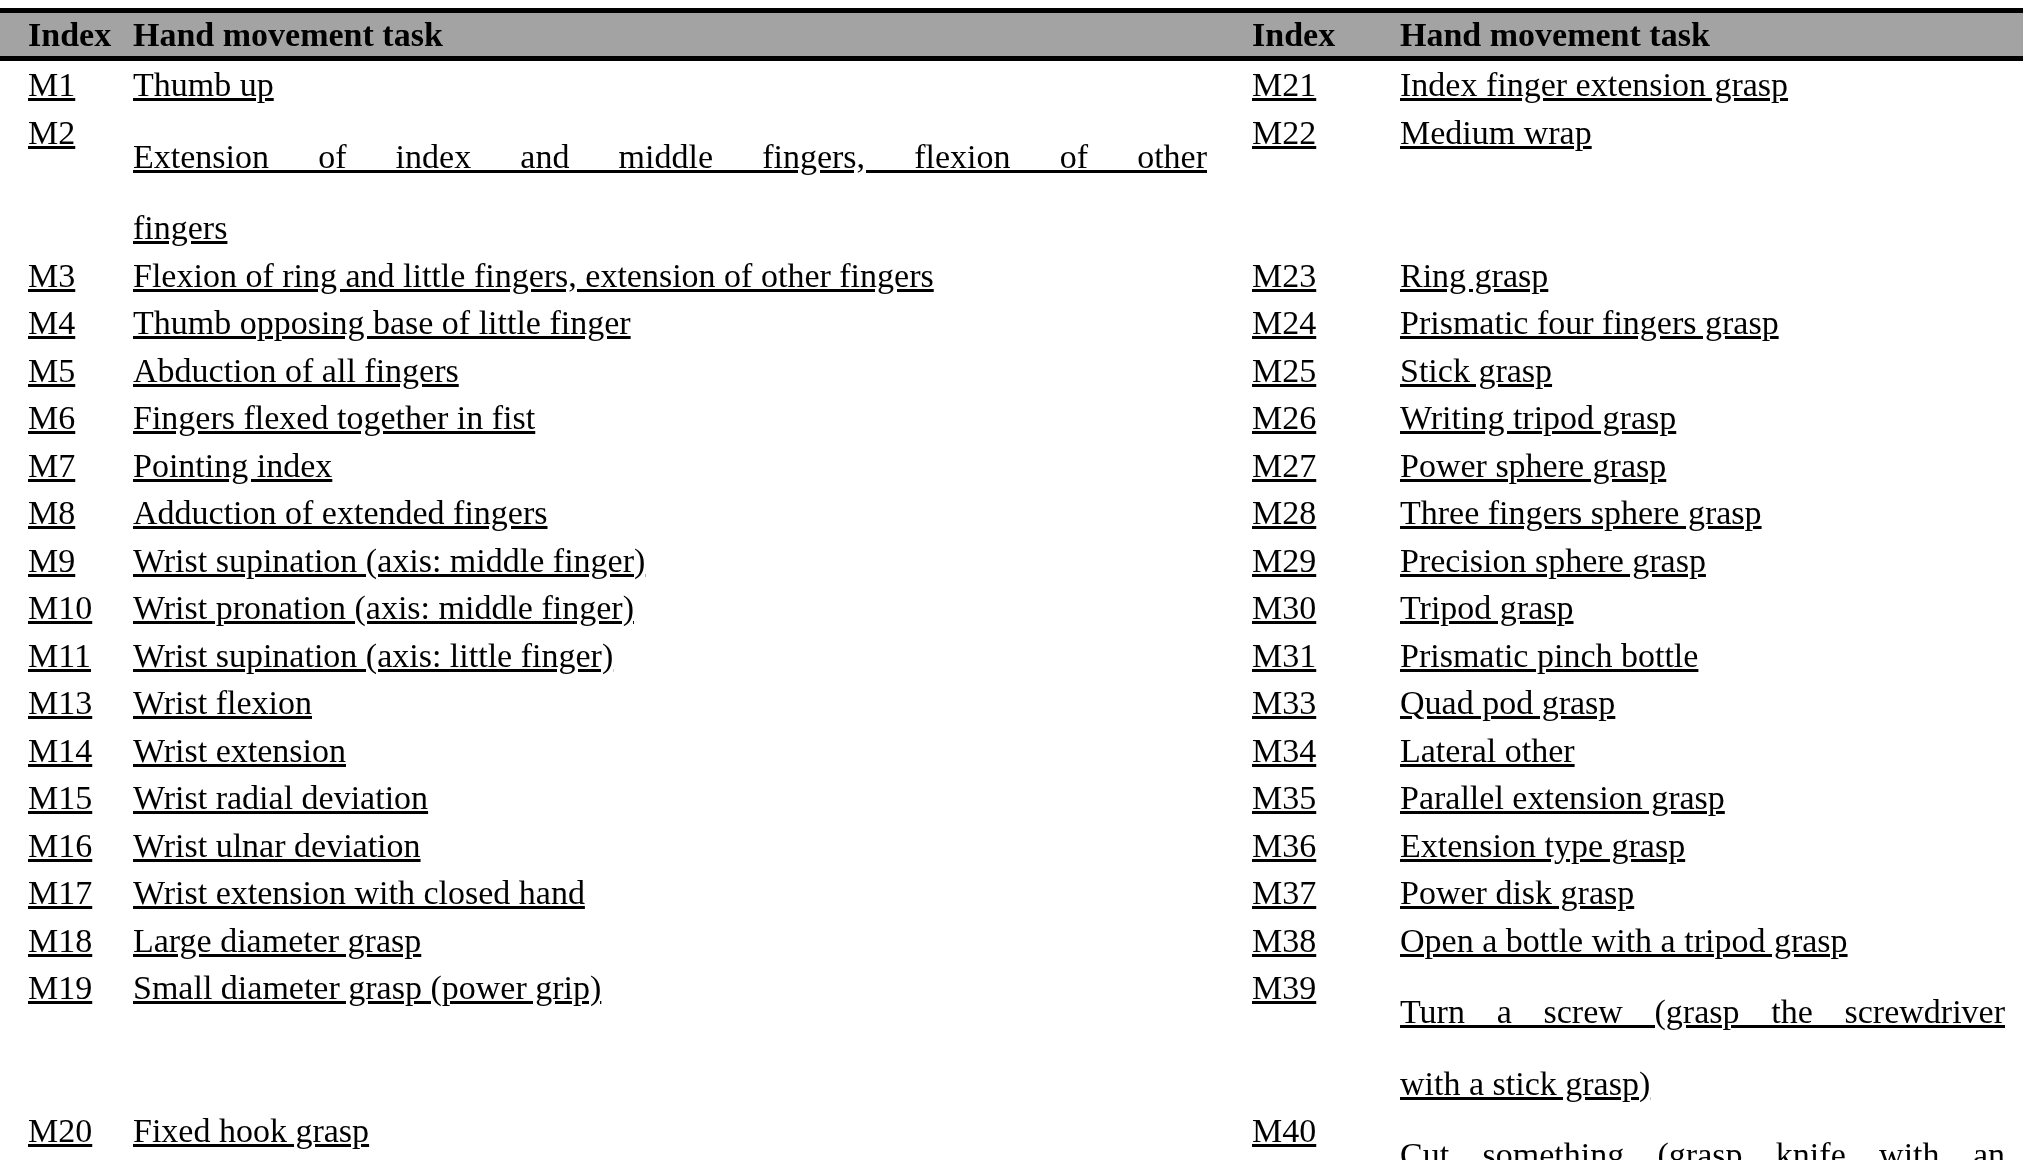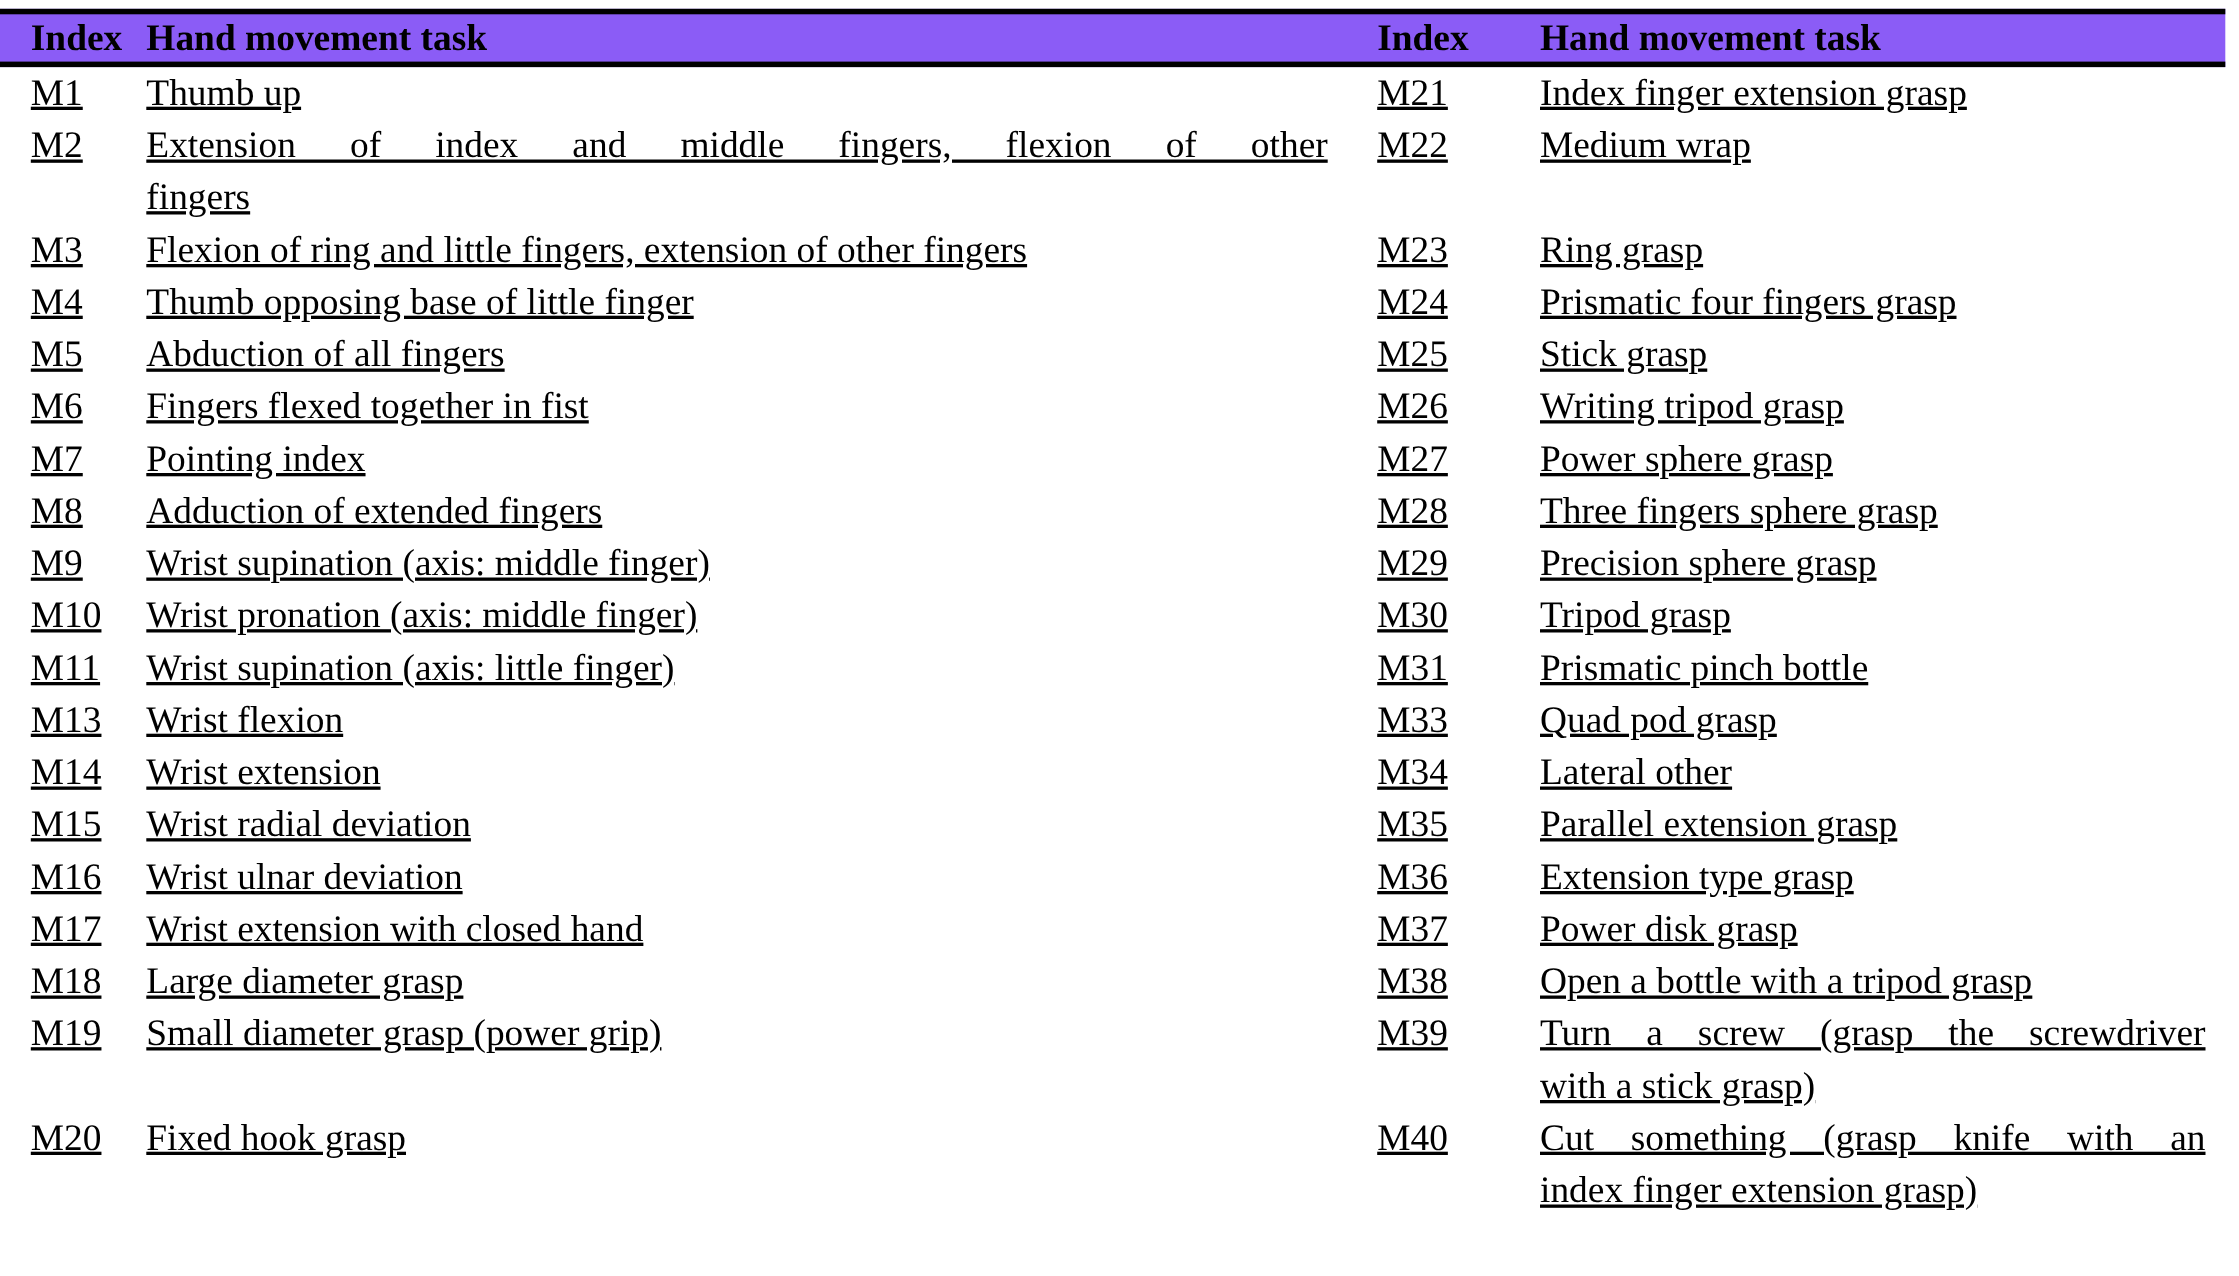--- a/index.html
+++ b/index.html
@@ -37,31 +37,31 @@
     text-decoration: underline;
   }
   .c {
     box-sizing: border-box;
     flex: none;
   }
   .c1 { width: 133px;  padding-left: 28px; }
   .c2 { width: 1114px; padding-right: 40px; }
   .c3 { width: 153px;  padding-left: 5px; }
   .c4 { width: 623px;  padding-right: 18px; }
-  .line { display: block; }
+  .line { display: block; margin-top: 24px; }
   .jfull {
     text-align: justify;
     text-align-last: justify;
   }
 </style>
 </head>
 <body style="background: rgb(255, 255, 255); color: rgb(0, 0, 0);">
 
 <div class="tbl">
-  <div class="thead" style="background: #8b5cf6; border-top-color: rgb(0, 0, 0); border-bottom-color: rgb(0, 0, 0);">
+  <div class="thead" style="background: #a3a3a3; border-top-color: rgb(0, 0, 0); border-bottom-color: rgb(0, 0, 0);">
     <div class="c c1">Index</div>
     <div class="c c2">Hand movement task</div>
     <div class="c c3">Index</div>
     <div class="c c4">Hand movement task</div>
   </div>
   <div class="tbody" id="table-body">
       <div class="row">
         <div class="c c1">M1</div>
         <div class="c c2">Thumb up</div>
         <div class="c c3">M21</div>

